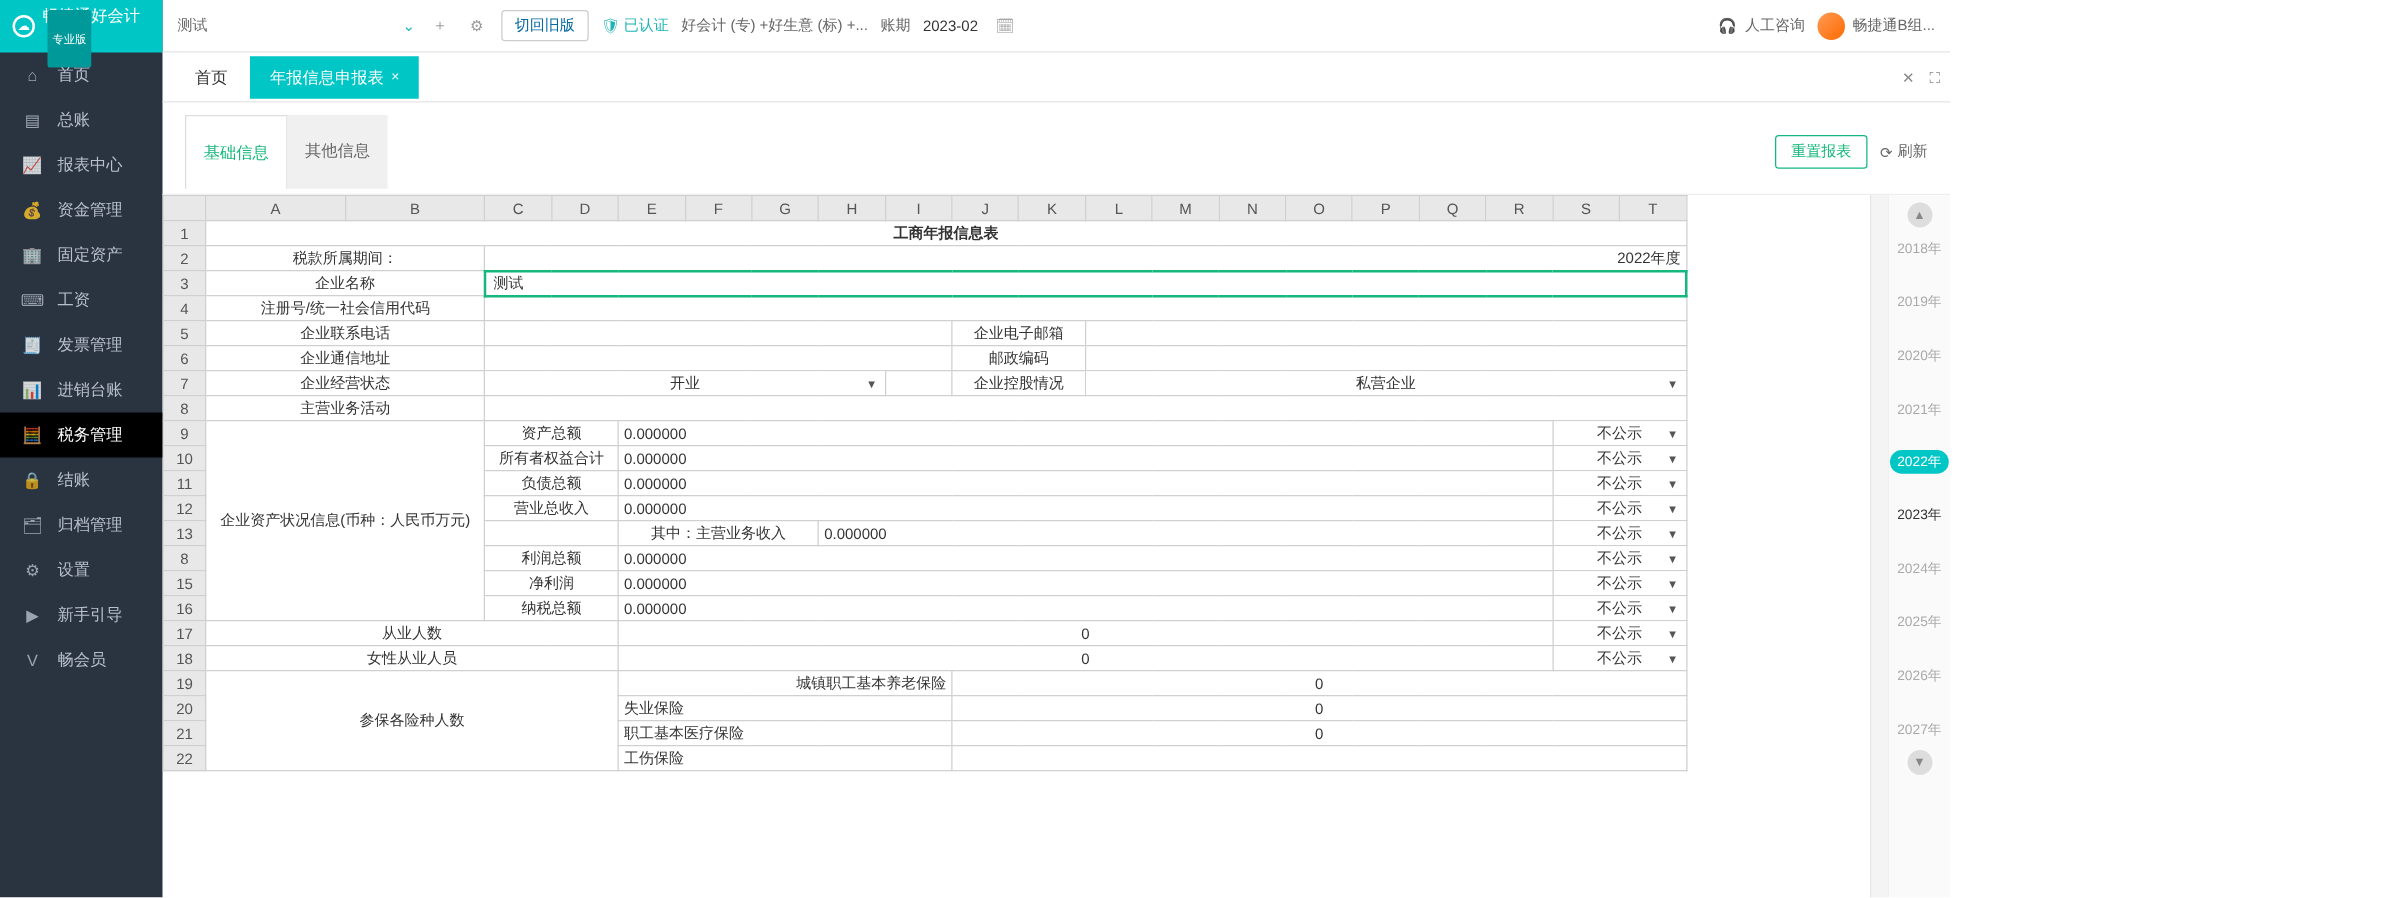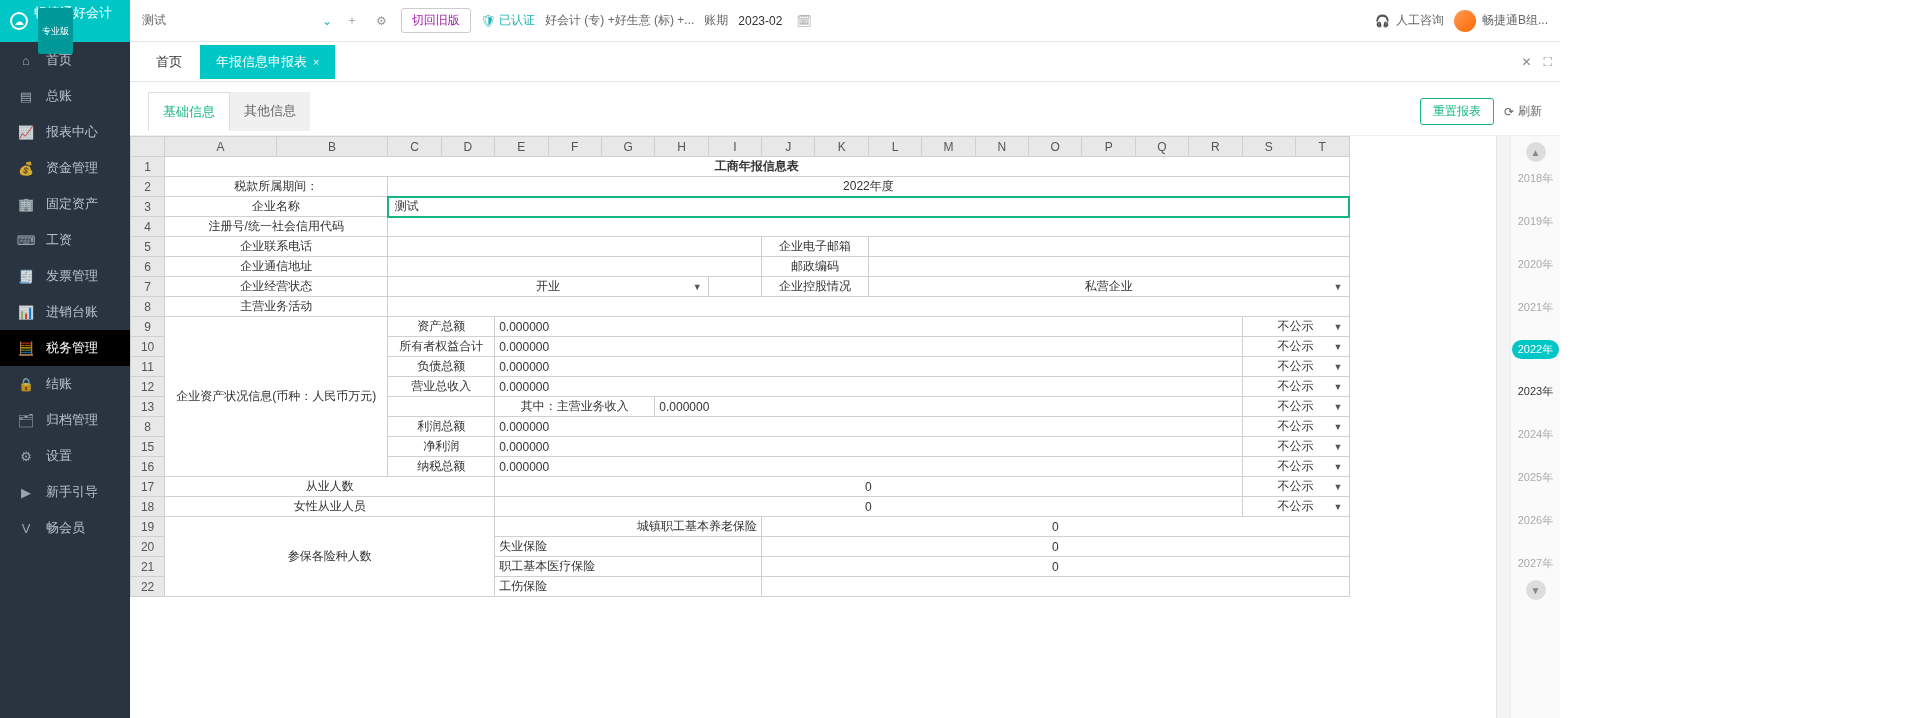--- a/index.html
+++ b/index.html
@@ -9,33 +9,33 @@
 .logo-area { background: #00c6c6; color: #fff; height: 42px; display: flex; align-items: center; padding-left: 10px; font-size: 13px; gap: 6px; }
 .logo-icon { width: 18px; height: 18px; border: 2px solid #fff; border-radius: 50%; display: inline-flex; align-items: center; justify-content: center; font-size: 10px; }
 .logo-sub { font-size: 9px; background: #009999; padding: 18px 4px; border-radius: 2px; margin-left: 4px; }
 .nav-item { display: flex; align-items: center; height: 36px; padding-left: 18px; gap: 12px; cursor: pointer; font-size: 13px; }
 .nav-item.active { background: #000; color: #fff; }
 .nav-icon { width: 16px; height: 16px; display: inline-flex; align-items: center; justify-content: center; opacity: .8; }
 .main { flex: 1; display: flex; flex-direction: column; min-width: 0; }
 .topbar { height: 42px; border-bottom: 1px solid #e5e5e5; display: flex; align-items: center; padding: 0 12px; gap: 10px; }
 .topbar-company { width: 190px; display: flex; align-items: center; justify-content: space-between; color: #666; }
 .topbar-icon { color: #999; cursor: pointer; padding: 0 4px; }
-.btn-outline { border: 1px solid #ccc; background: #fff; padding: 3px 10px; border-radius: 3px; cursor: pointer; font-size: 12px; color: #a21caf; }
+.btn-outline { border: 1px solid #ccc; background: #fff; padding: 3px 10px; border-radius: 3px; cursor: pointer; font-size: 12px; color: #0369a1; }
 .badge-cert { color: #1fb5b5; display: flex; align-items: center; gap: 3px; }
 .topbar-text { color: #666; }
 .topbar-spacer { flex: 1; }
 .topbar-user { display: flex; align-items: center; gap: 6px; color: #666; }
 .avatar { width: 22px; height: 22px; border-radius: 50%; background: linear-gradient(135deg,#ff9a56,#ff6a00); }
 .tabs-bar { height: 40px; display: flex; align-items: center; padding-left: 10px; gap: 2px; border-bottom: 1px solid #e5e5e5; position: relative; }
 .page-tab { padding: 8px 16px; font-size: 13px; cursor: pointer; color: #333; }
 .page-tab.active { background: #00c6c6; color: #fff; display: flex; align-items: center; gap: 6px; }
 .tab-close { cursor: pointer; font-size: 11px; }
 .tabs-actions { position: absolute; right: 8px; display: flex; gap: 12px; color: #888; }
 .subtabs-row { display: flex; align-items: center; padding: 10px 18px 4px; gap: 0; border-bottom: 1px solid #eee; }
-.subtab { padding: 10px 14px; background: #f0f0f0; color: #666; cursor: pointer; font-size: 13px; }
+.subtab { padding: 20px 14px; background: #f0f0f0; color: #666; cursor: pointer; font-size: 13px; }
 .subtab.active { background: #fff; color: #15b77c; border: 1px solid #ddd; border-bottom: none; }
 .subtabs-spacer { flex: 1; }
 .btn-green-outline { border: 1px solid #15b77c; color: #15b77c; background: #fff; padding: 4px 12px; border-radius: 3px; cursor: pointer; font-size: 12px; margin-right: 10px; }
 .btn-refresh { color: #666; cursor: pointer; font-size: 12px; display: flex; align-items: center; gap: 4px; }
 .sheet-wrap { flex: 1; display: flex; min-height: 0; }
 .sheet-scroll { flex: 1; overflow: auto; position: relative; }
 table.sheet { border-collapse: collapse; width: 1220px; }
 .sheet th, .sheet td { border: 1px solid #d0d0d0; height: 20px; font-size: 12px; text-align: center; background: #fff; padding: 0 4px; white-space: nowrap; }
 .sheet thead th { background: #e8e8e8; color: #555; font-weight: normal; }
 .sheet td.rownum { background: #e8e8e8; color: #555; width: 32px; }
@@ -209,21 +209,21 @@
             </thead>
           <tbody id="sheet-body">
               <tr>
                 <td class="rownum">1</td>
                 <td colspan="20" class="title-cell">工商年报信息表</td>
               </tr>
               <tr>
                 <td class="rownum">2</td>
                 <td colspan="2" class="label">税款所属期间：</td>
                 <td colspan="18" class="label">
-                  <div style="text-align:center">2022年度</div>
+                  <div style="text-align:right">2022年度</div>
                 </td>
               </tr>
               <tr>
                 <td class="rownum">3</td>
                 <td colspan="2" class="label">企业名称</td>
                 <td colspan="18" class="selected">测试</td>
               </tr>
               <tr>
                 <td class="rownum">4</td>
                 <td colspan="2" class="label">注册号/统一社会信用代码</td>

